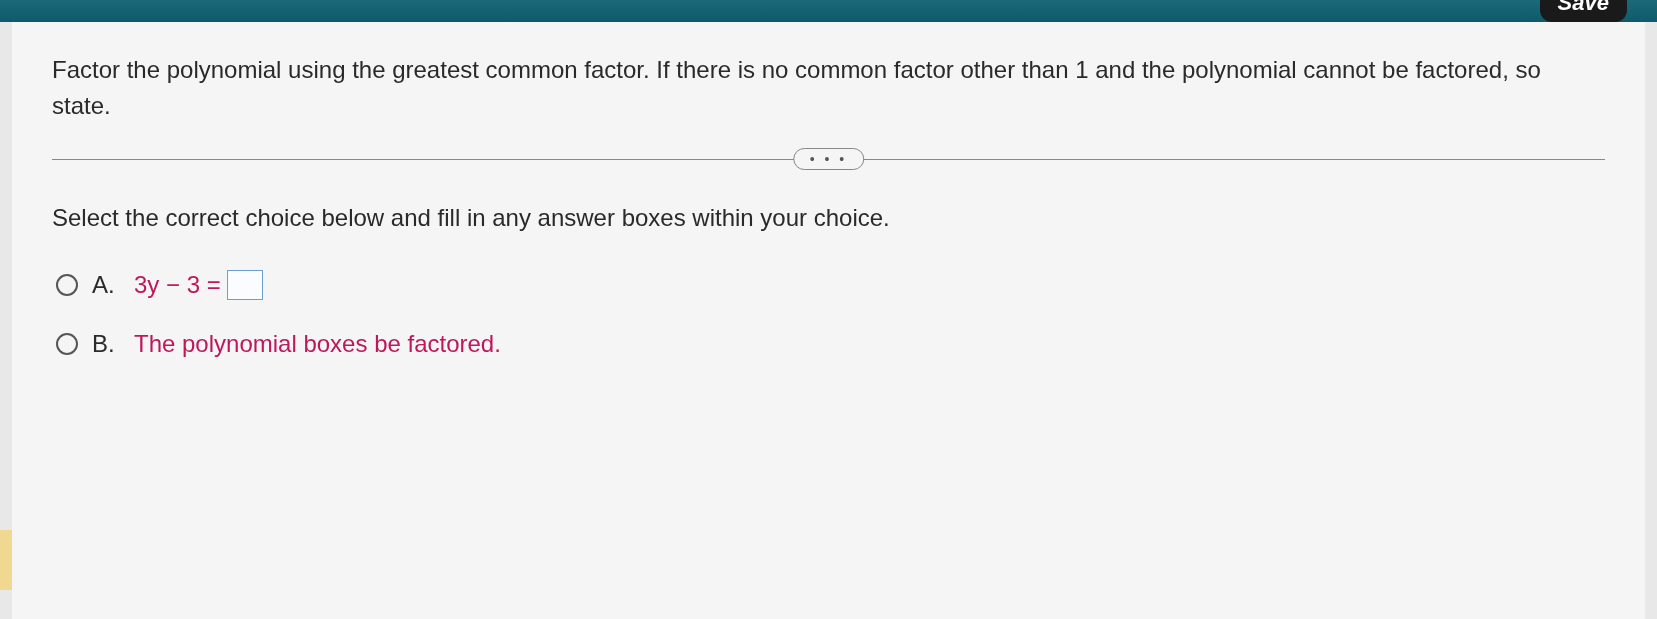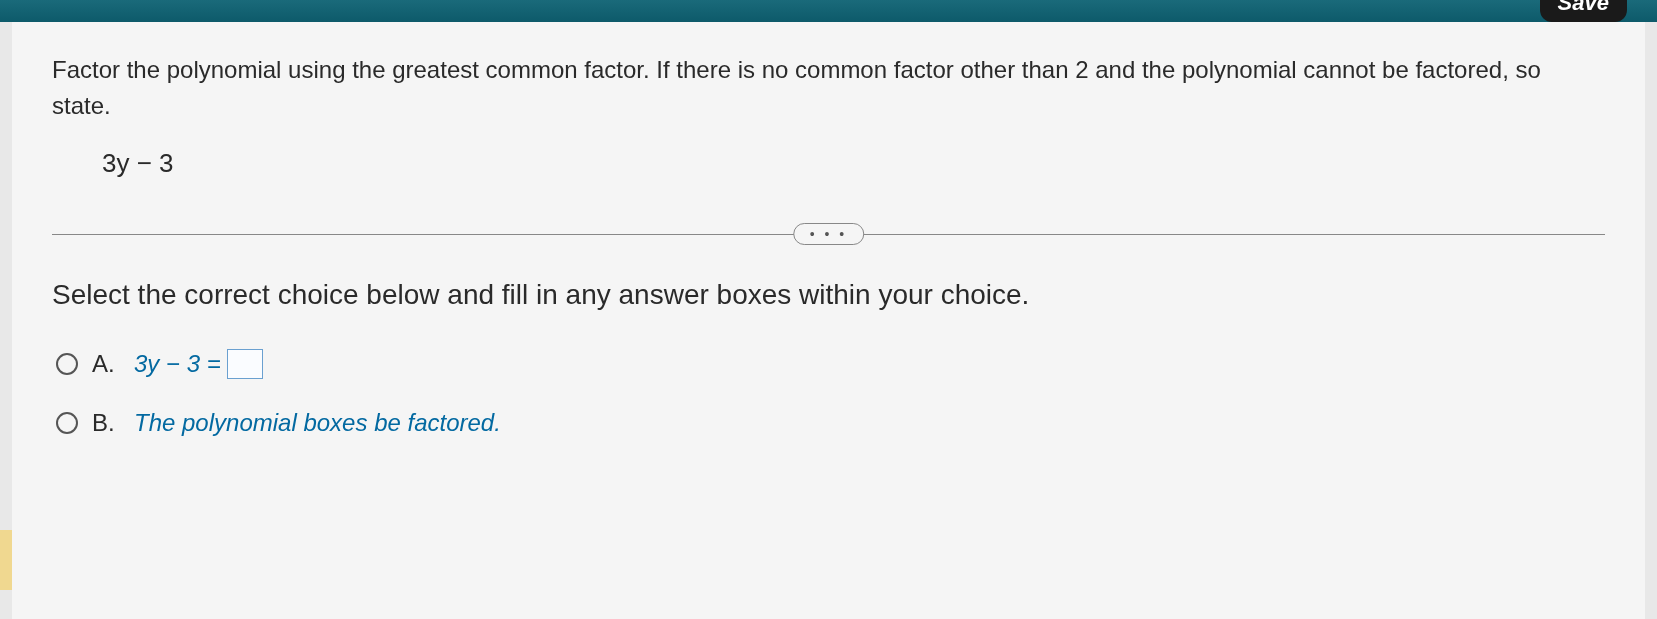--- a/index.html
+++ b/index.html
@@ -77,21 +77,21 @@
       background: #f5f5f5;
       border: 1px solid #888;
       border-radius: 14px;
       padding: 2px 16px;
       font-size: 14px;
       color: #555;
       letter-spacing: 3px;
       cursor: pointer;
     }
     .instruction-text {
-      font-size: 28px;
+      font-size: 24px;
       color: #2a2a2a;
       margin-bottom: 38px;
     }
     .choice-row {
       display: flex;
       align-items: center;
       margin-bottom: 30px;
       margin-left: 4px;
     }
     .radio-circle {
@@ -104,24 +104,23 @@
       flex-shrink: 0;
     }
     .choice-label {
       font-size: 24px;
       color: #2a2a2a;
       margin-right: 14px;
       min-width: 28px;
     }
     .choice-text {
       font-size: 24px;
-      color: #0369a1;
+      color: #be185d;
       display: flex;
       align-items: center;
-      font-style: italic;
     }
     .answer-box {
       display: inline-block;
       width: 36px;
       height: 30px;
       border: 1px solid #6aa0d0;
       background: #fafcff;
       margin-left: 6px;
       cursor: text;
     }
@@ -138,23 +137,22 @@
 <body>
 
 <div class="header-bar">
   <button class="save-button">Save</button>
 </div>
 
 <div class="left-strip"></div>
 
 <div class="content-area">
 
-  <div class="question-text">Factor the polynomial using the greatest common factor. If there is no common factor other than 2 and the polynomial cannot be factored, so state.</div>
+  <div class="question-text">Factor the polynomial using the greatest common factor. If there is no common factor other than 1 and the polynomial cannot be factored, so state.</div>
 
-  <div class="expression">3y − 3</div>
 
   <div class="divider-wrap">
     <div class="divider-line"></div>
     <div class="divider-pill">• • •</div>
   </div>
 
   <div class="instruction-text">Select the correct choice below and fill in any answer boxes within your choice.</div>
 
   <div class="choice-row">
     <div class="radio-circle"></div>

